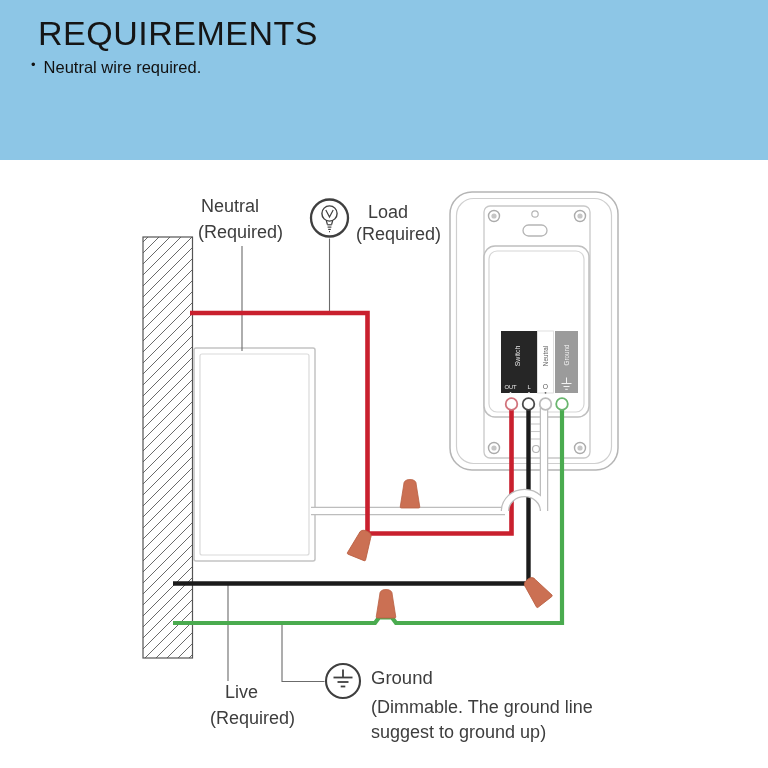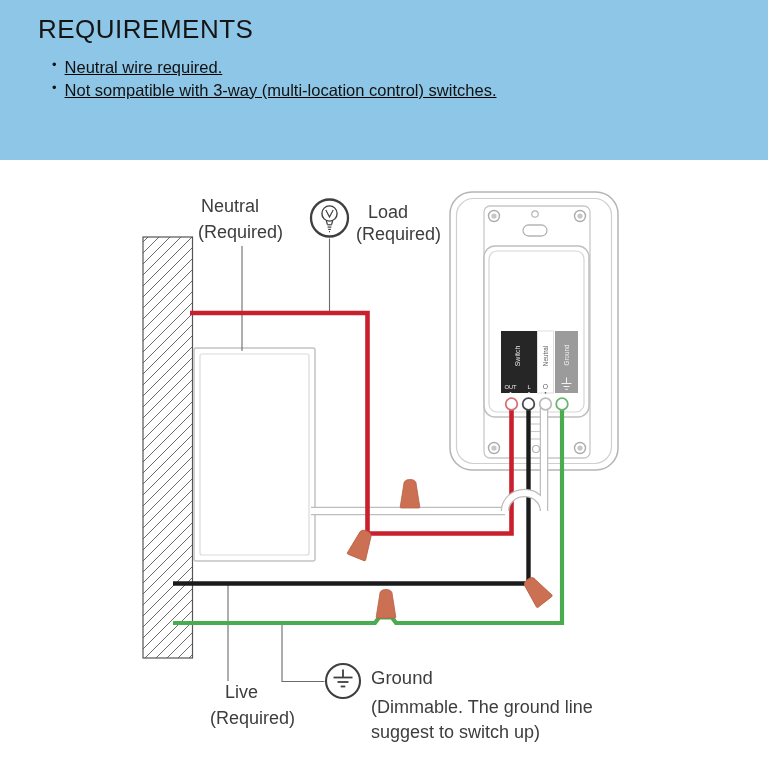--- a/index.html
+++ b/index.html
@@ -7,44 +7,41 @@
     width:768px;height:768px;position:relative;overflow:hidden;
     background:#ffffff;
     font-family:"Liberation Sans", sans-serif;
   }
   .header{
     position:absolute;left:0;top:0;width:768px;height:160px;
     background:#8dc6e6;
   }
   .header h1{
     margin:0;position:absolute;left:38px;top:14px;
-    font-size:26px;font-weight:400;color:#151515;letter-spacing:0.5px;
+    font-size:34px;font-weight:400;color:#151515;letter-spacing:0.5px;
   }
-  .bullets{position:absolute;left:52px;top:57px;text-decoration:underline;}
+  .bullets{position:absolute;left:31px;top:57px;}
   .bullet-row{height:22.7px;font-size:16.5px;color:#111;white-space:nowrap;}
   .bullet-marker{
     display:inline-block;font-size:13px;vertical-align:4px;margin-right:8px;color:#111;
   }
   .dlabel{
     position:absolute;color:#3d3d3d;font-size:18px;line-height:20px;white-space:nowrap;
   }
   svg{position:absolute;left:0;top:0;}
   .svg-small-text{font-family:"Liberation Sans", sans-serif;}
 </style>
 </head>
 <body>
 
 <div class="header">
   <h1>REQUIREMENTS</h1>
   <div class="bullets">
     <div class="bullet-row">
       <span class="bullet-marker">•</span><span>Neutral wire required.</span>
-    </div>
-    <div class="bullet-row">
-      <span class="bullet-marker">•</span><span>Not sompatible with 3-way (multi-location control) switches.</span>
     </div>
   </div>
 </div>
 
 <svg width="768" height="768" viewBox="0 0 768 768">
   <defs>
     <pattern id="hatch" width="11" height="11" patternUnits="userSpaceOnUse">
       <path d="M-2,13 L13,-2" stroke="#6a6a6a" stroke-width="1" fill="none"></path>
       <path d="M-2,24 L24,-2" stroke="#6a6a6a" stroke-width="1" fill="none"></path>
     </pattern>
@@ -174,13 +171,13 @@
 </svg>
 
 <div class="dlabel" style="left:201px;top:196px;">Neutral</div>
 <div class="dlabel" style="left:198px;top:222px;">(Required)</div>
 <div class="dlabel" style="left:368px;top:202px;">Load</div>
 <div class="dlabel" style="left:356px;top:224px;">(Required)</div>
 <div class="dlabel" style="left:213px;top:682px;margin-left:12px;">Live</div>
 <div class="dlabel" style="left:210px;top:708px;">(Required)</div>
 <div class="dlabel" style="left:371px;top:668px;font-size:18.5px;">Ground</div>
 <div class="dlabel" style="left:371px;top:697px;">(Dimmable. The ground line</div>
-<div class="dlabel" style="left:371px;top:722px;">suggest to switch up)</div>
+<div class="dlabel" style="left:371px;top:722px;">suggest to ground up)</div>
 
 </body></html>

